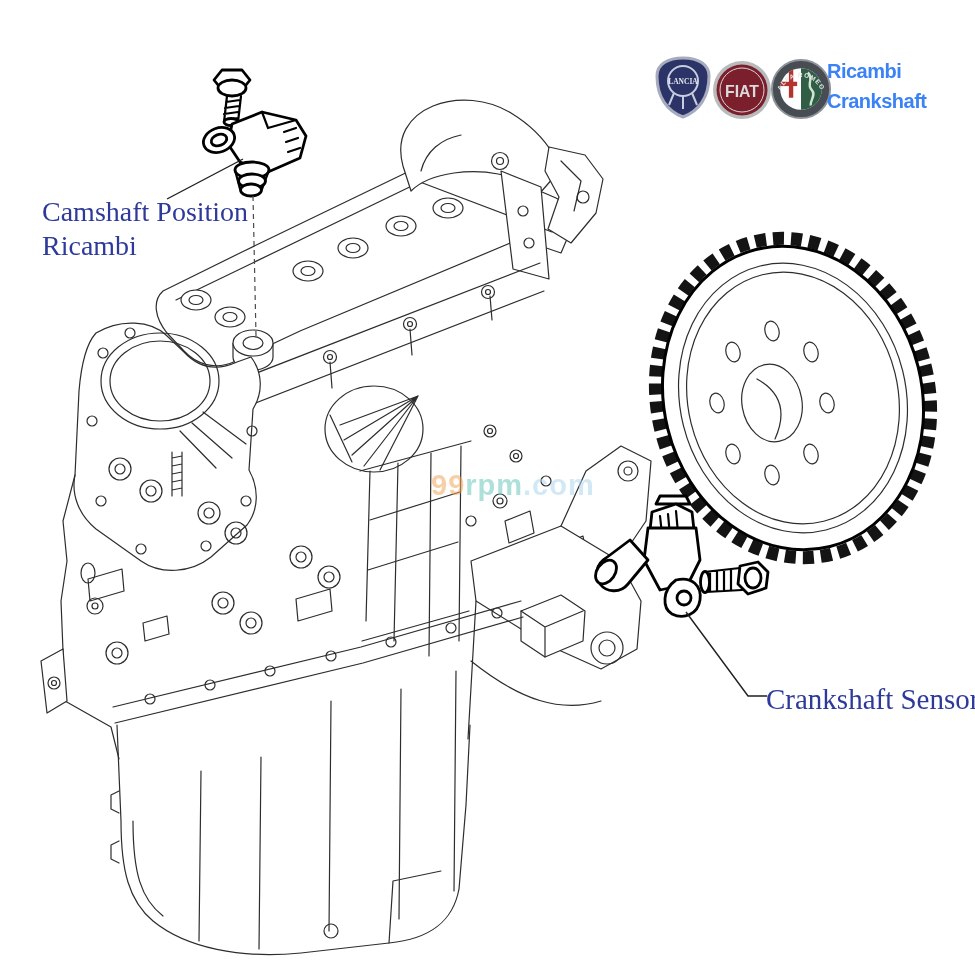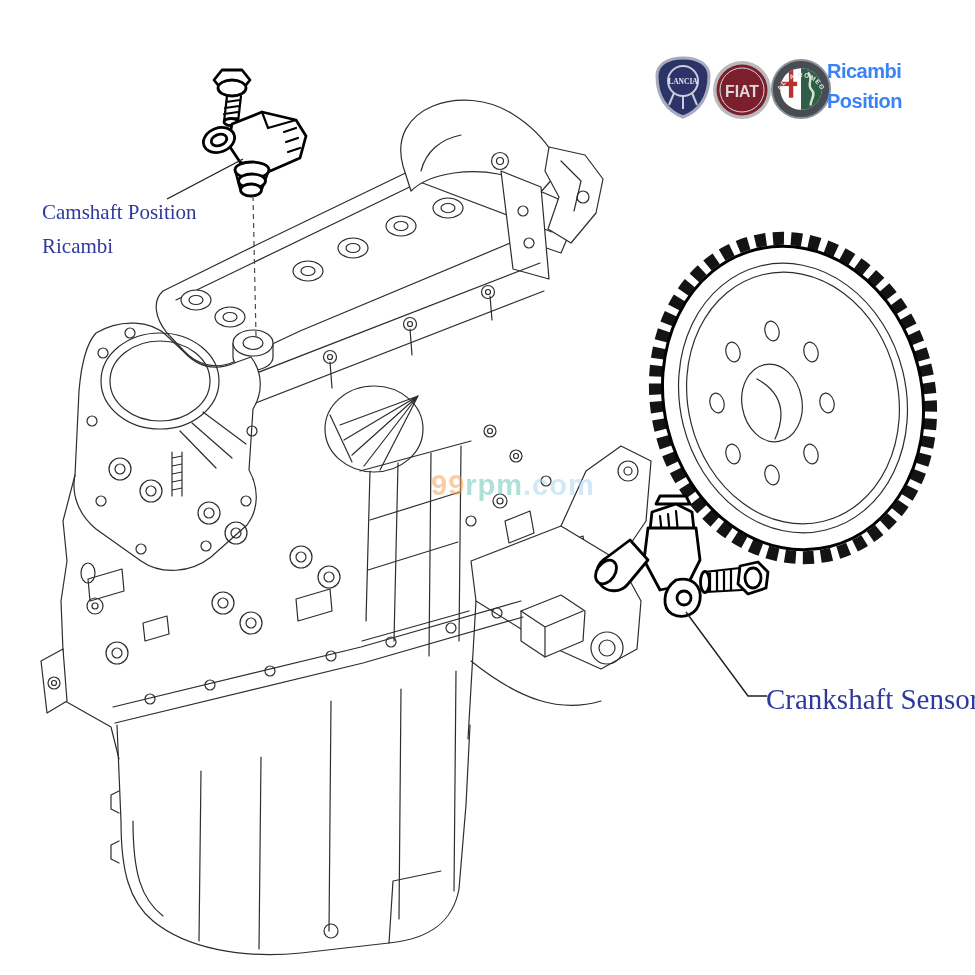--- a/index.html
+++ b/index.html
@@ -14,21 +14,21 @@
   .artfill   {stroke:#2d2d2d;stroke-width:1.2;fill:#ffffff;stroke-linejoin:round;}
   .bold      {stroke:#000000;stroke-width:2.8;fill:#ffffff;stroke-linejoin:round;stroke-linecap:round;}
   .boldline  {stroke:#000000;stroke-width:2.2;fill:none;stroke-linecap:round;}
   .leader    {stroke:#1f1f1f;stroke-width:1.4;fill:none;}
   .dashed    {stroke:#4a4a4a;stroke-width:1.2;fill:none;stroke-dasharray:5 4;}
   .teeth     {stroke:#141414;stroke-width:13;fill:none;stroke-dasharray:11 7;}
   .rim       {stroke:#000000;stroke-width:3;fill:#ffffff;}
   
   .callout{
     position:absolute;color:#2e3a99;font-family:"Liberation Serif",serif;
-    font-size:21px;line-height:34px;white-space:nowrap;
+    font-size:28px;line-height:34px;white-space:nowrap;
   }
   .callout.crank{font-size:29px;}
   
   .brand-logos{position:absolute;top:55px;left:653px;display:flex;align-items:center;}
   .brand-text{
     position:absolute;left:827px;top:56px;color:#3b82f6;font-weight:bold;
     font-size:20px;line-height:30px;letter-spacing:-0.5px;white-space:nowrap;
   }
   
   .watermark{
@@ -289,20 +289,20 @@
         <rect x="18.5" y="13" width="4.5" height="29" fill="#b5332f"></rect>
         <rect x="9" y="25.5" width="18" height="4.5" fill="#b5332f"></rect>
       </g>
       <text font-size="6.5" font-weight="bold" fill="#e8e8e8" letter-spacing="1" font-family="Liberation Sans,sans-serif">
         <textPath href="#alfaArc" startOffset="50%" text-anchor="middle">ALFA ROMEO</textPath>
       </text>
     </svg>
   </div>
   <div class="brand-text">
     <span>Ricambi</span><br>
-    <span>Position</span>
+    <span>Crankshaft</span>
   </div>
 
   <div class="watermark">
     <span class="wm-99">99</span><span class="wm-rpm">rpm</span><span class="wm-com">.com</span>
   </div>
 
 </div>
 
 </body></html>

